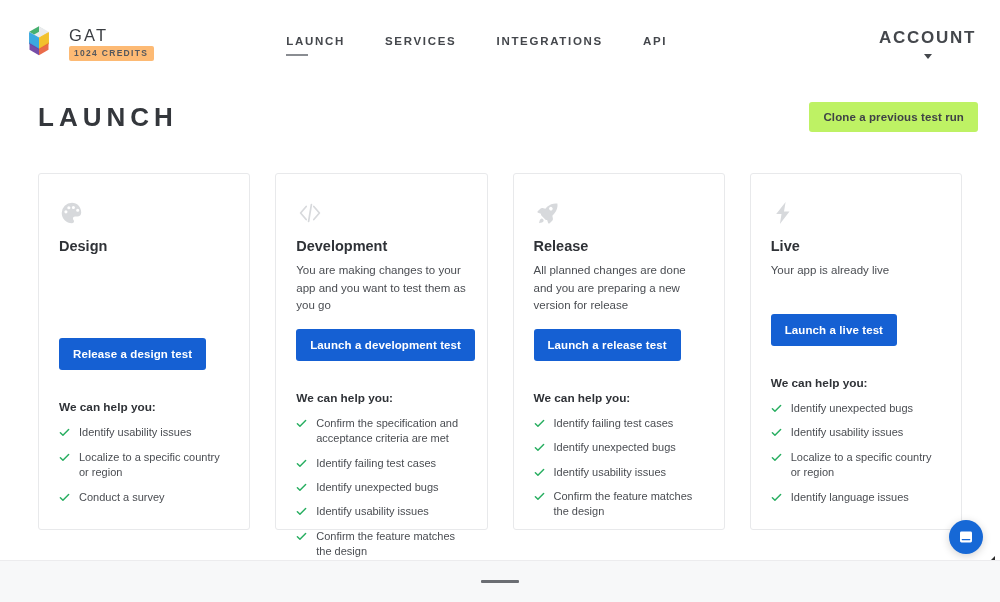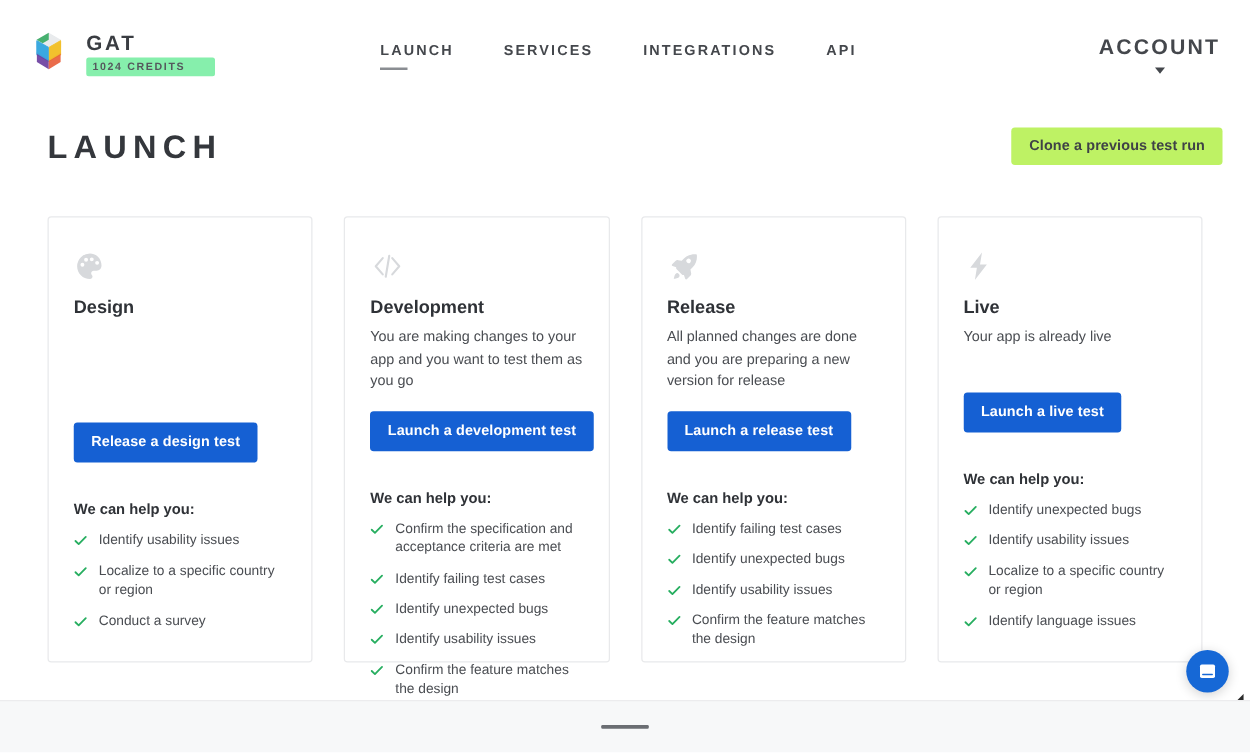--- a/index.html
+++ b/index.html
@@ -49,33 +49,33 @@
 
   .brand-text {
     display: flex;
     flex-direction: column;
     gap: 3px;
     padding-top: 1px;
   }
 
   .brand-name {
     font-size: 16.5px;
-    font-weight: bold;
+    font-weight: normal;
     letter-spacing: 2.2px;
     color: #3a3d42;
     line-height: 1;
   }
 
   .brand-credits {
     font-size: 8.5px;
     font-weight: bold;
     letter-spacing: 1.3px;
     color: #55585d;
-    background: #86efac;
-    padding: 3px 24px 3px 5px;
+    background: #fdba74;
+    padding: 3px 6px 3px 5px;
     border-radius: 2px;
     line-height: 1;
     display: inline-block;
   }
 
   .main-nav {
     display: flex;
     align-items: center;
     gap: 0;
     margin-left: 112px;

